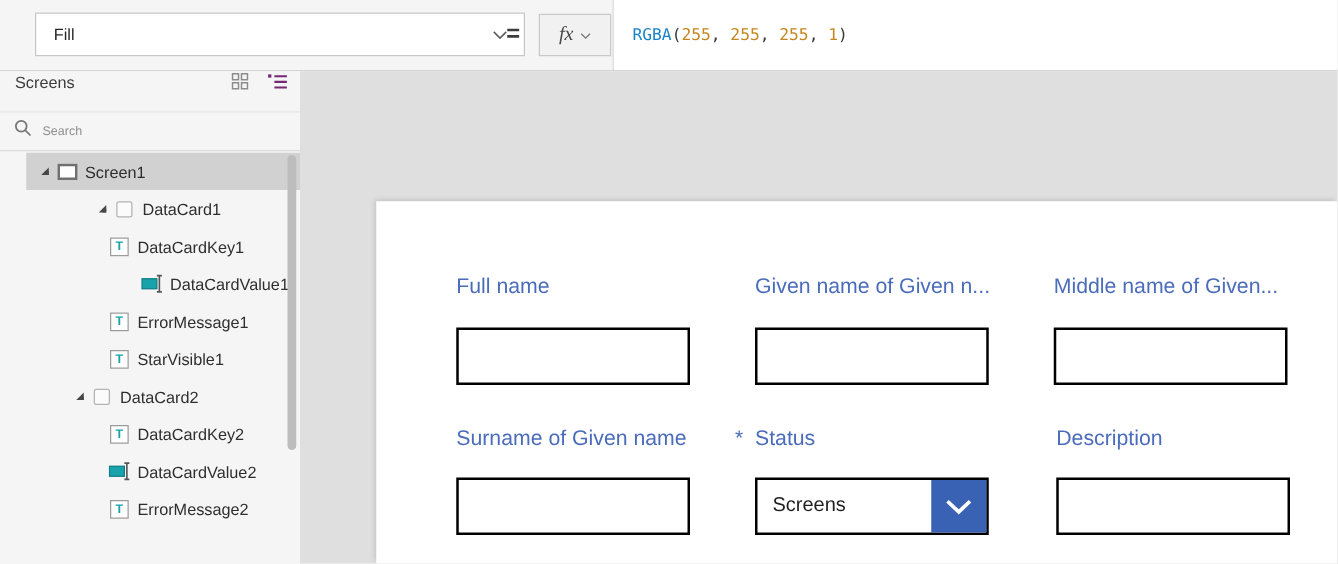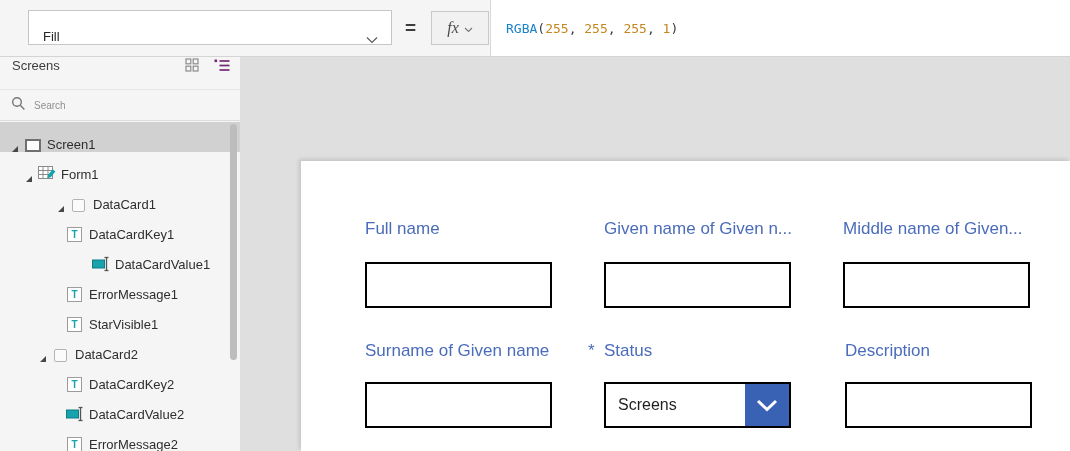--- a/index.html
+++ b/index.html
@@ -2,22 +2,22 @@
 <html><head>
 <meta charset="utf-8">
 <style>
   * { box-sizing: border-box; margin: 0; padding: 0; }
   html, body { width: 1070px; height: 451px; overflow: hidden; }
   body { position: relative; font-family: "Liberation Sans", sans-serif; background: #fff; }
 
   
   .topbar { position: absolute; left: 0; top: 0; width: 1070px; height: 57px;
             background: #f5f5f5; border-bottom: 1px solid #d4d4d4; }
-  .prop-dd { position: absolute; left: 28px; top: 10px; width: 364px; height: 35px;
-             background: #fff; border: 1px solid #c6c6c6; display: flex; align-items: flex-end;
+  .prop-dd { position: absolute; left: 28px; top: 10px; width: 392px; height: 35px;
+             background: #fff; border: 1px solid #c6c6c6; display: flex; align-items: center;
              cursor: pointer; }
   .prop-dd .val { padding-left: 14px; font-size: 13px; color: #262626; }
   .prop-dd .chev { margin-left: auto; margin-right: 13px; display: flex; }
   .equals { position: absolute; left: 405px; top: 0; height: 56px; display: flex;
             align-items: center; font-size: 19px; font-weight: 600; color: #3c3c3c; }
   .fx-btn { position: absolute; left: 431px; top: 11px; width: 58px; height: 34px;
             background: #f1f1f1; border: 1px solid #c9c9c9; display: flex;
             align-items: center; justify-content: center; gap: 5px; cursor: pointer; }
   .fx-btn .fx { font-family: "Liberation Serif", serif; font-style: italic;
                 font-size: 16px; color: #4a4a4a; }
@@ -38,22 +38,22 @@
   .sb-title { font-size: 13px; color: #3d3d3d; }
   .sb-header-icons { margin-left: auto; display: flex; gap: 15px; align-items: center; }
   .hicon { display: flex; cursor: pointer; }
   .sb-search { height: 31px; display: flex; align-items: center; gap: 8px;
                padding-left: 11px; border-bottom: 1px solid #dcdcdc; }
   .sb-search input { border: none; outline: none; background: transparent;
                      font-size: 10px; color: #333; width: 170px;
                      font-family: "Liberation Sans", sans-serif; }
   .sb-search input::placeholder { color: #8f8f8f; }
   .tree { position: absolute; left: 0; top: 65px; right: 0; bottom: 0; overflow: hidden; }
-  .trow { height: 30px; display: flex; align-items: flex-end; font-size: 13px;
-          color: #2e2e2e; cursor: pointer; }
+  .trow { height: 30px; display: flex; align-items: center; font-size: 13px;
+          color: #2e2e2e; cursor: pointer; margin-left: 21px; }
   .trow.selected { background: #d1d1d1; }
   .exp { width: 13px; display: flex; align-items: center; justify-content: center; }
   .tri { width: 0; height: 0; border: 3.5px solid transparent;
          border-bottom-color: #474747; border-right-color: #474747; }
   .ticon { width: 23px; display: flex; align-items: center; justify-content: center; }
   .tlabel { margin-left: 3px; }
   .screen-glyph { width: 16px; height: 13px; border: 2px solid #6f6f6f; background: #fdfdfd; }
   .card-glyph { width: 13px; height: 13px; border: 1px solid #b3b3b3; border-radius: 2px;
                 background: #fbfbfb; }
   .t-glyph { width: 15px; height: 15px; border: 1px solid #9c9c9c; background: #fff;
@@ -144,33 +144,20 @@
   <div class="tree">
     <div class="trow selected" style="padding-left:8px">
       <span class="exp">
           <span class="tri"></span>
         </span>
       <span class="ticon">
           <span class="screen-glyph"></span>
         </span>
       <span class="tlabel">Screen1</span>
     </div>
-    <div class="trow" style="padding-left:22px">
-      <span class="exp">
-          <span class="tri"></span>
-        </span>
-      <span class="ticon">
-        <svg width="18" height="16" viewBox="0 0 18 16">
-            <rect x="0.5" y="0.5" width="14" height="12" fill="#fff" stroke="#8a8a8a"></rect>
-            <path d="M0.5 4.5 H14.5 M5 0.5 V12.5 M10 0.5 V12.5 M0.5 8.5 H14.5" stroke="#8a8a8a" fill="none"></path>
-            <path d="M10 9 L14.6 3.2 L17.4 5.4 L12.8 11.2 L9.3 12.2 Z" fill="#17a2ac"></path>
-          </svg>
-      </span>
-      <span class="tlabel">Form1</span>
-    </div>
     <div class="trow" style="padding-left:54px">
       <span class="exp">
           <span class="tri"></span>
         </span>
       <span class="ticon">
           <span class="card-glyph"></span>
         </span>
       <span class="tlabel">DataCard1</span>
     </div>
     <div class="trow" style="padding-left:50px">

